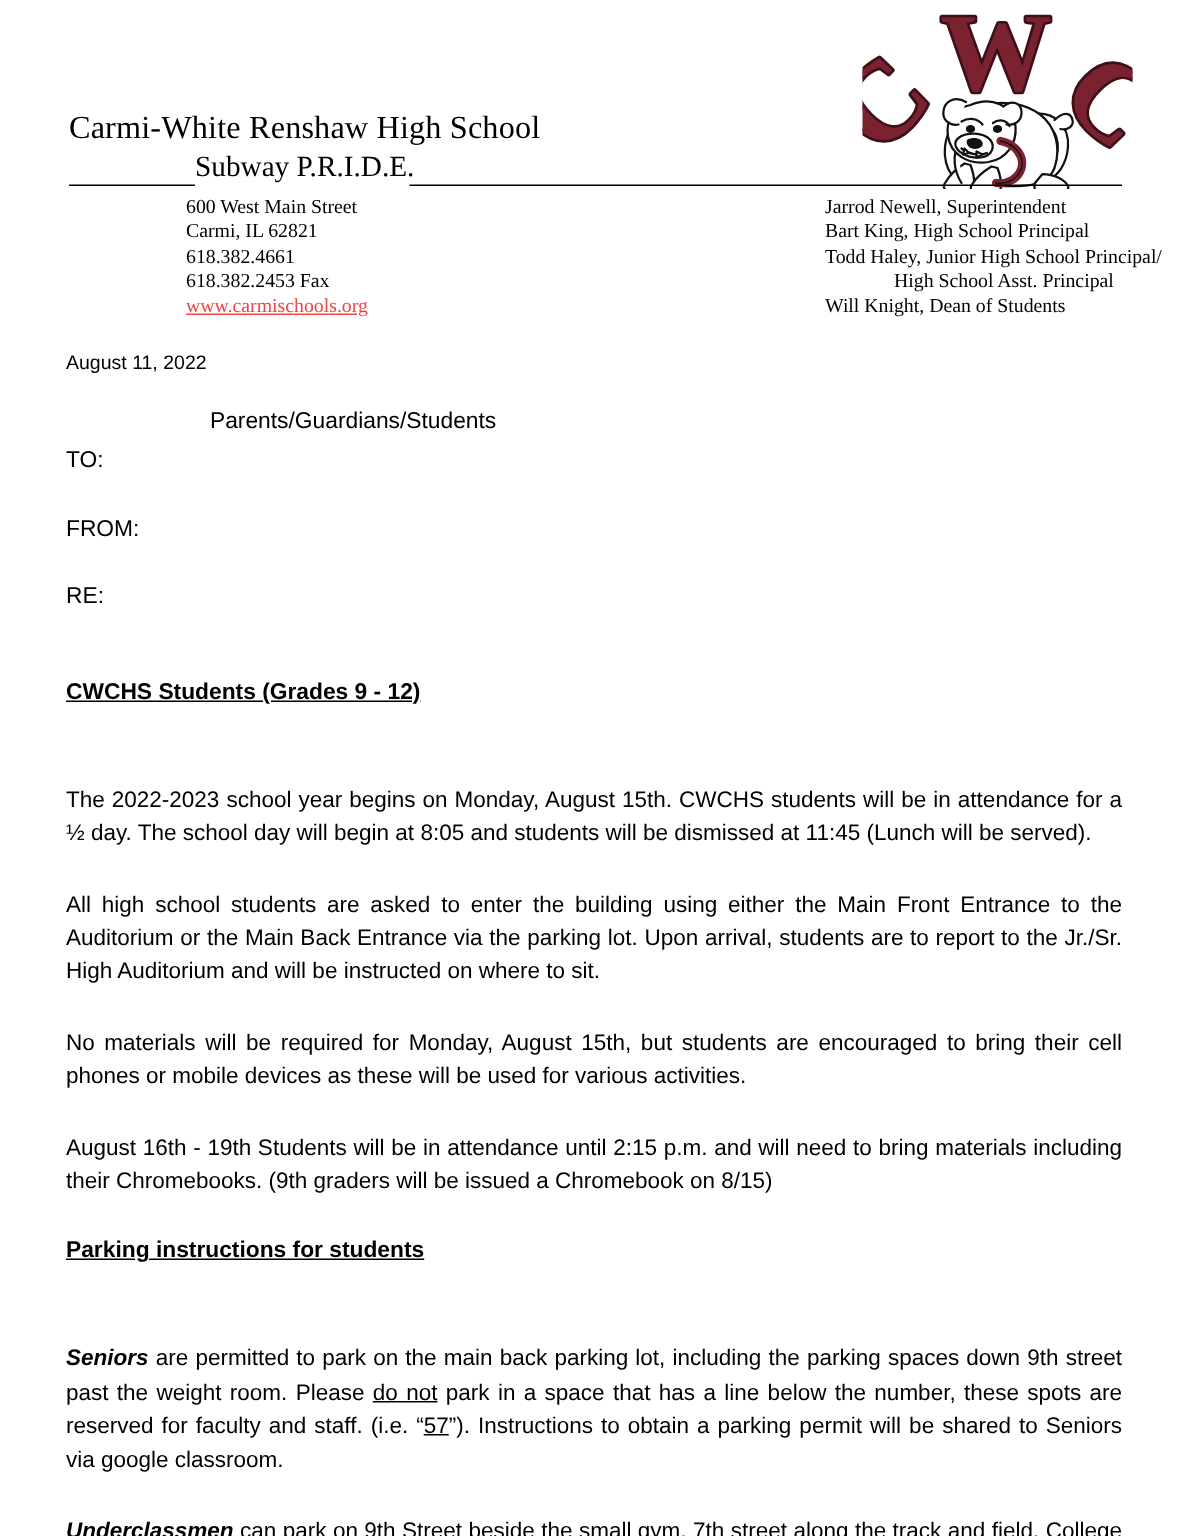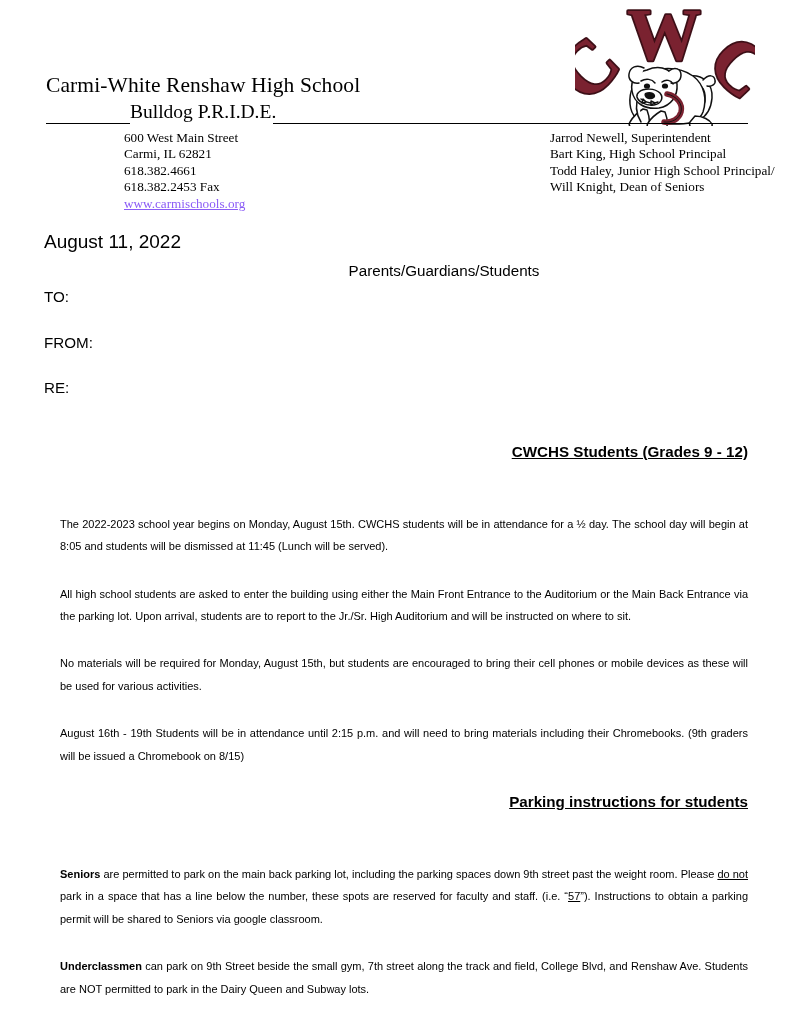--- a/index.html
+++ b/index.html
@@ -92,21 +92,21 @@
     top: 130px;
     font-family: "Liberation Serif", serif;
     font-size: 13.2px;
     line-height: 16.4px;
     margin-left: 40px;
   }
   .admin-col .indented {
     padding-left: 46px;
   }
   .weblink {
-    color: #8b5cf6;
+    color: #ef4444;
     text-decoration: underline;
     font-family: "Liberation Serif", serif;
     font-size: 13.2px;
   }
 
   
   .logo {
     position: absolute;
     left: 575px;
     top: 8px;
@@ -117,59 +117,59 @@
 
   
   .body-wrap {
     position: absolute;
     left: 44px;
     top: 232px;
     width: 704px;
   }
 
   .date-line {
-    font-size: 19px;
+    font-size: 13px;
     line-height: 19px;
-    margin: 0 0 10px 0;
+    margin: 0 0 20px 0;
   }
 
   .memo {
     margin: 0 0 44px 0;
     font-size: 15.2px;
     line-height: 19.6px;
   }
   .memo-row {
     display: flex;
   }
   .memo-label {
     width: 96px;
     flex: 0 0 96px;
     margin-top: 26px;
   }
-  .memo-value { flex: 1 1 auto; text-align: center; }
+  .memo-value { flex: 1 1 auto; }
 
   h2.section-head {
     font-size: 15.2px;
     line-height: 19px;
     font-weight: bold;
     text-decoration: underline;
     margin: 0 0 26px 0;
     display: inline-block;
   }
-  .head-block { margin: 0 0 26px 0; text-align: right; }
+  .head-block { margin: 0 0 26px 0; }
 
   p.para {
-    font-size: 11px;
+    font-size: 15px;
     line-height: 22.4px;
     text-align: justify;
-    margin: 0 0 25px 16px;
+    margin: 0 0 25px 0;
   }
   p.para.last { margin-bottom: 0; }
 
-  .b { font-weight: bold; }
+  .b { font-weight: bold; font-style: italic; }
   .u { text-decoration: underline; }
 </style>
 </head>
 <body>
 
 <div class="page">
 
   <div class="letterhead">
 
     <div class="logo">
@@ -236,37 +236,38 @@
 
           <path d="M 86 26 C 92 20 97 21 98 26 C 99 30 95 33 90 32"></path>
         </g>
       </svg>
     </div>
 
     <div class="school-name">Carmi-White Renshaw High School</div>
 
     <div class="pride-line">
       <span class="pride-rule-left"></span>
-      <span class="pride-text">Bulldog P.R.I.D.E.</span>
+      <span class="pride-text">Subway P.R.I.D.E.</span>
       <span class="pride-rule-right"></span>
     </div>
 
     <div class="addr-col">
       <div>600 West Main Street</div>
       <div>Carmi, IL 62821</div>
       <div>618.382.4661</div>
       <div>618.382.2453 Fax</div>
       <div><a class="weblink" href="#">www.carmischools.org</a></div>
     </div>
 
     <div class="admin-col">
       <div>Jarrod Newell, Superintendent</div>
       <div>Bart King, High School Principal</div>
       <div>Todd Haley, Junior High School Principal/</div>
-      <div>Will Knight, Dean of Seniors</div>
+      <div class="indented">High School Asst. Principal</div>
+      <div>Will Knight, Dean of Students</div>
     </div>
   </div>
 
   <div class="body-wrap">
 
     <div class="date-line">August 11, 2022</div>
 
     <div class="memo">
       <div class="memo-row">
         <span class="memo-label">TO:</span>

